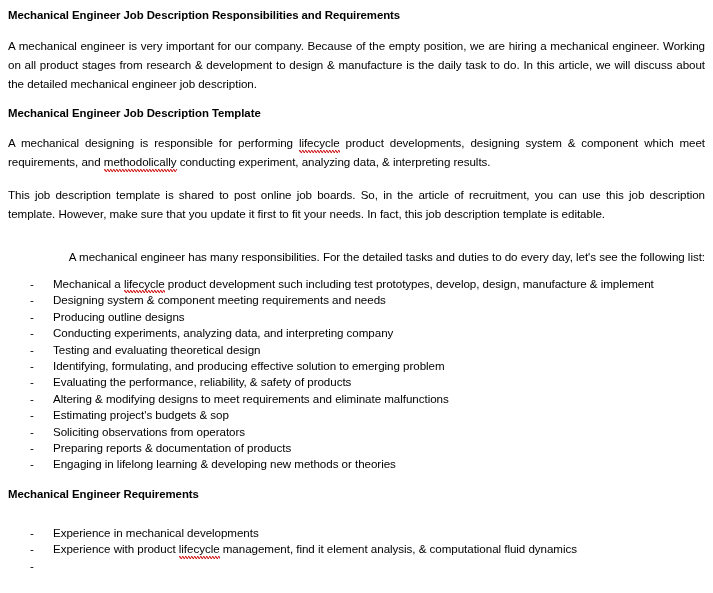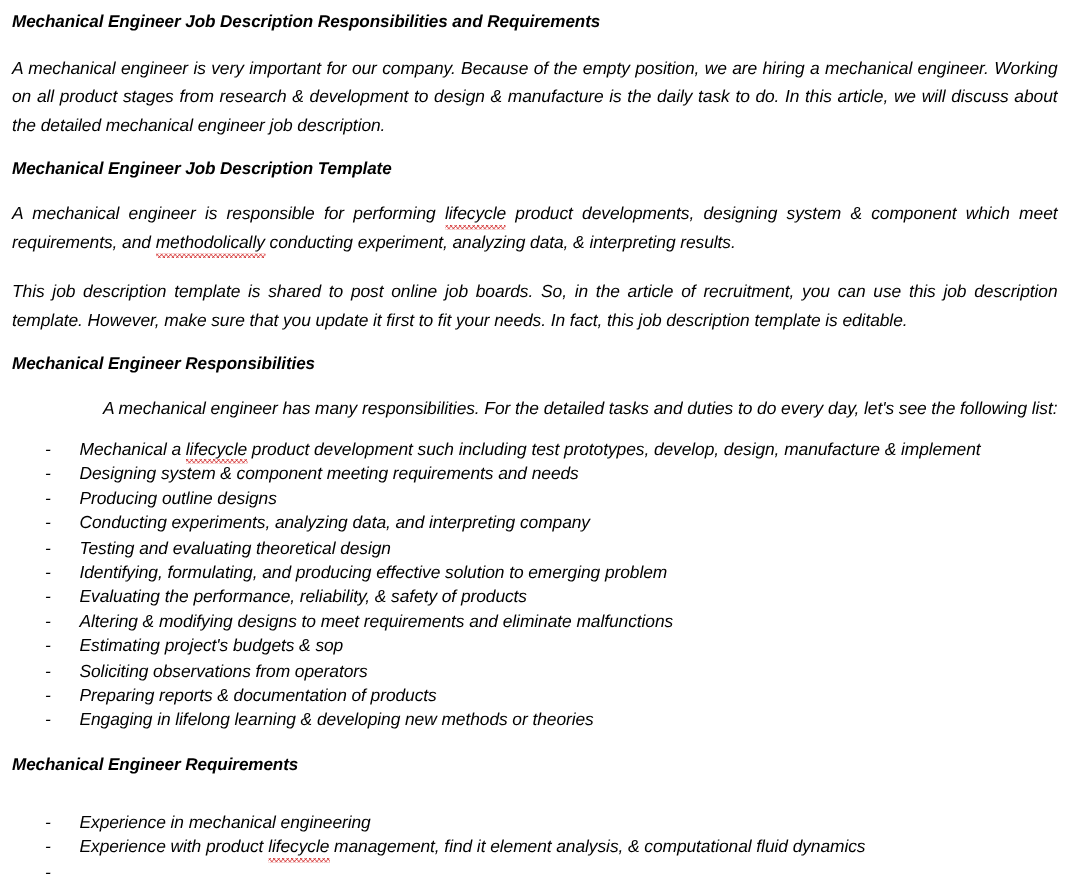--- a/index.html
+++ b/index.html
@@ -21,21 +21,20 @@
     width: 713px;
     height: 593px;
     background: #ffffff;
     padding: 0;
     box-sizing: border-box;
   }
 
   .page-body {
     padding: 7px 8px 0 8px;
     box-sizing: border-box;
-    font-style: italic;
   }
 
   h2.section-heading {
     font-size: 11.4px;
     font-weight: bold;
     line-height: 16px;
     margin: 0;
     padding: 0;
     letter-spacing: -0.05px;
     white-space: nowrap;
@@ -116,29 +115,28 @@
     <div class="spacer-13"></div>
 
     <p class="body-para">A mechanical engineer is very important for our company. Because of the empty position, we are hiring a mechanical engineer. Working on all product stages from research &amp; development to design &amp; manufacture is the daily task to do. In this article, we will discuss about the detailed mechanical engineer job description.</p>
 
     <div class="spacer-12"></div>
 
     <h2 class="section-heading">Mechanical Engineer Job Description Template</h2>
 
     <div class="spacer-12"></div>
 
-    <p class="body-para"><span>A mechanical engineer is responsible for performing </span><span class="misspell">lifecycle</span><span> product developments, designing system &amp; component which meet requirements, and </span><span class="misspell">methodolically</span><span> conducting experiment, analyzing data, &amp; interpreting results.</span></p>
+    <p class="body-para"><span>A mechanical designing is responsible for performing </span><span class="misspell">lifecycle</span><span> product developments, designing system &amp; component which meet requirements, and </span><span class="misspell">methodolically</span><span> conducting experiment, analyzing data, &amp; interpreting results.</span></p>
 
     <div class="spacer-14"></div>
 
     <p class="body-para">This job description template is shared to post online job boards. So, in the article of recruitment, you can use this job description template. However, make sure that you update it first to fit your needs. In fact, this job description template is editable.</p>
 
     <div class="spacer-12"></div>
 
-    <h2 class="section-heading">Mechanical Engineer Responsibilities</h2>
 
     <div class="spacer-12"></div>
 
     <p class="body-para no-justify">A mechanical engineer has many responsibilities. For the detailed tasks and duties to do every day, let's see the following list:</p>
 
     <div class="spacer-10"></div>
 
     <ul class="dash-list">
         <li><span class="dash-marker">-</span><span>Mechanical a </span><span class="misspell">lifecycle</span><span> product development such including test prototypes, develop, design, manufacture &amp; implement</span></li>
         <li><span class="dash-marker">-</span><span>Designing system &amp; component meeting requirements  and needs</span></li>
@@ -157,21 +155,21 @@
     <div class="spacer-13"></div>
 
     <h2 class="section-heading">Mechanical Engineer Requirements</h2>
 
     <div class="spacer-12"></div>
 
 
     <div class="spacer-11"></div>
 
     <ul class="dash-list">
-        <li><span class="dash-marker">-</span><span>Experience in mechanical engineering</span></li>
+        <li><span class="dash-marker">-</span><span>Experience in mechanical developments</span></li>
         <li><span class="dash-marker">-</span><span>Experience with product </span><span class="misspell">lifecycle</span><span> management, find it element analysis, &amp; computational fluid dynamics</span></li>
         <li>
           <span class="dash-marker">-</span>
         </li>
       </ul>
 
   </div>
 </div>
 
 </body></html>

